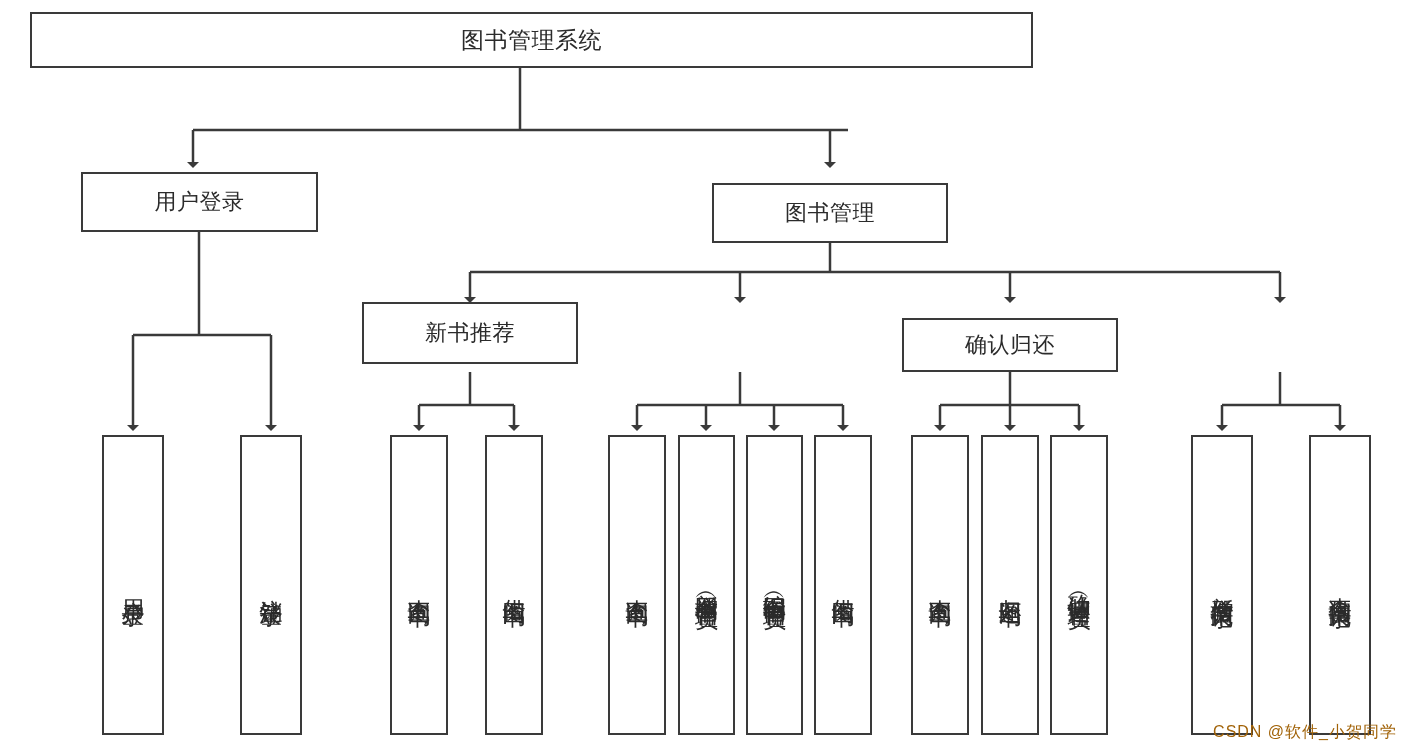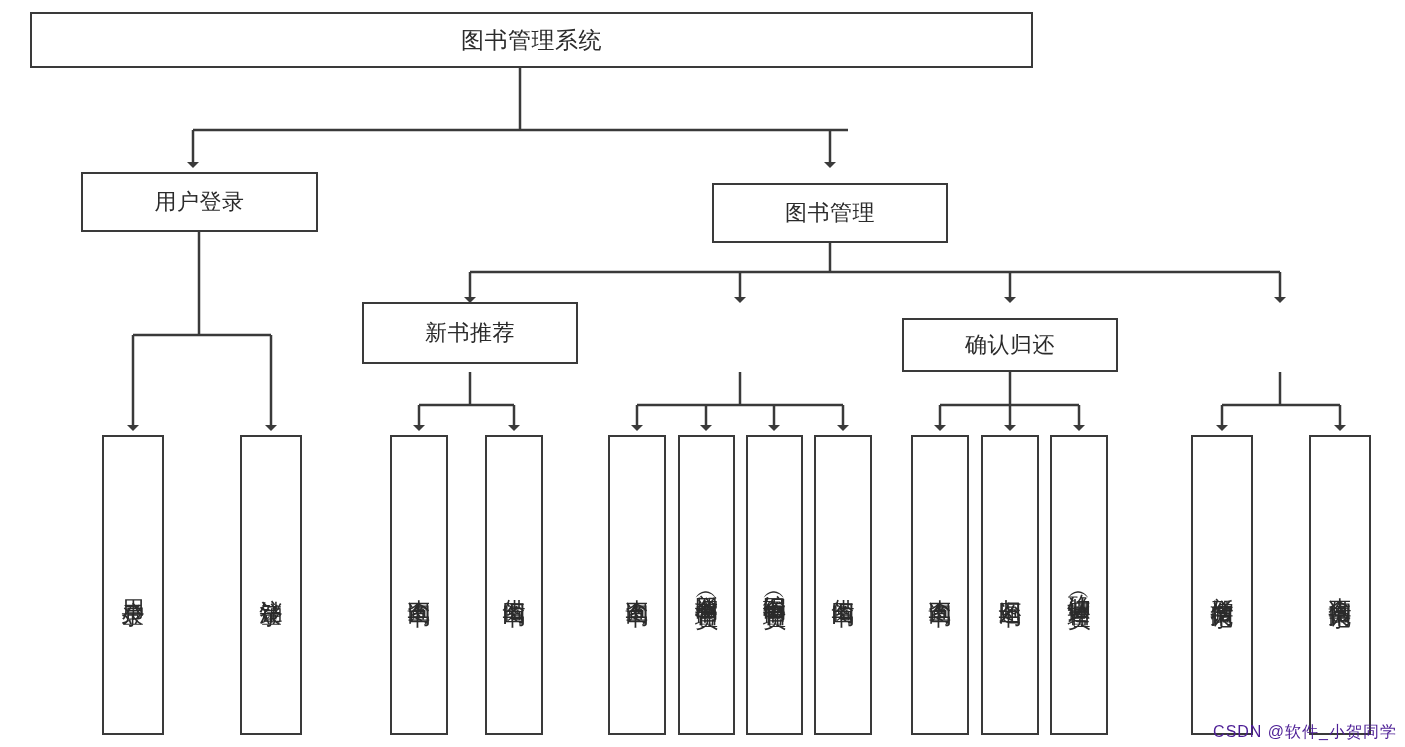--- a/index.html
+++ b/index.html
@@ -55,21 +55,21 @@
     font-size:23px;
     line-height:1.08;
     letter-spacing:2px;
     max-height:290px;
   }
   .watermark{
     position:absolute;
     right:8px;
     bottom:4px;
     font-size:16px;
-    color:#4c1d95;
+    color:#a16207;
     letter-spacing:1px;
     white-space:nowrap;
     user-select:none;
   }
 </style>
 </head>
 <body>
 
 <div id="canvas">
 

